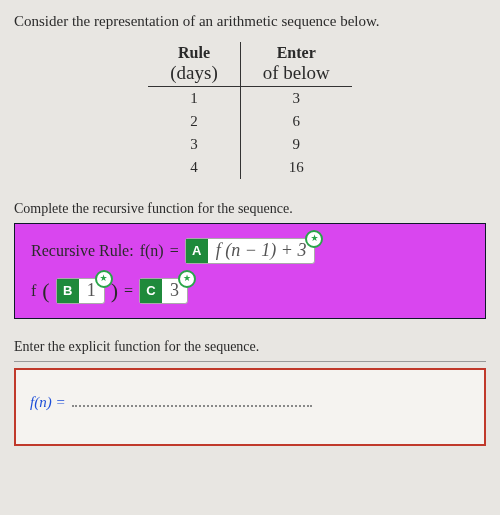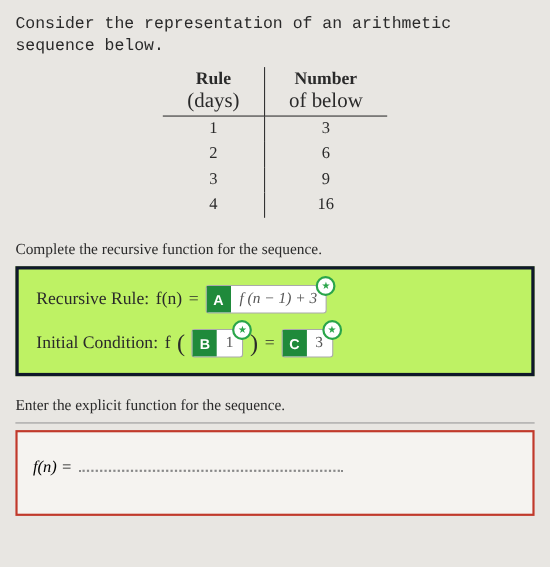--- a/index.html
+++ b/index.html
@@ -9,21 +9,20 @@
       background: #e8e6e2;
       font-family: Georgia, 'Times New Roman', serif;
       color: #2a2a2a;
       overflow: hidden;
       padding: 12px 14px;
     }
     .prompt {
       font-size: 15px;
       margin-bottom: 10px;
       line-height: 1.3;
-      font-family: Liberation Mono, monospace;
     }
     .data-table {
       margin: 0 auto 22px auto;
       border-collapse: collapse;
       font-size: 16px;
     }
     .data-table th {
       font-weight: bold;
       padding: 2px 22px;
       text-align: center;
@@ -37,22 +36,22 @@
     }
     .data-table td:first-child { border-right: 1.5px solid #333; }
     .th-sub { display:block; font-weight: normal; font-size: 19px; }
     .th-main-wrap { display:block; font-weight: bold; }
 
     .section-label {
       font-size: 14px;
       margin: 8px 0 6px 0;
     }
     .recursive-box {
-      background: #bef264;
-      border: 3px solid #0f172a;
+      background: #d946ef;
+      border: 1px solid #0f172a;
       padding: 14px 16px 14px 16px;
       margin-bottom: 20px;
       font-family: 'Times New Roman', serif;
     }
     .rule-line {
       display: flex;
       align-items: center;
       gap: 6px;
       margin-bottom: 14px;
       font-size: 16px;
@@ -78,21 +77,21 @@
       width: 22px;
       display: flex;
       align-items: center;
       justify-content: center;
       font-family: Arial, sans-serif;
     }
     .chip-value {
       padding: 0 8px;
       display: flex;
       align-items: center;
-      font-size: 14px;
+      font-size: 18px;
       color: #555;
       font-family: 'Times New Roman', serif;
     }
     .chip-value .math { font-style: italic; }
     .star-badge {
       position: absolute;
       top: -9px;
       right: -9px;
       width: 18px;
       height: 18px;
@@ -116,21 +115,21 @@
       background: #f5f3f0;
       padding: 24px 14px 8px 14px;
       height: 78px;
       position: relative;
     }
     .explicit-input-line {
       display: flex;
       align-items: baseline;
       gap: 4px;
       font-size: 15px;
-      color: #000000;
+      color: #1d4ed8;
       font-style: italic;
       font-family: 'Times New Roman', serif;
       text-align: center;
     }
     .dotted-line {
       flex: 0 0 240px;
       border-bottom: 2px dotted #888;
       height: 1px;
       margin-left: 2px;
     }
@@ -146,21 +145,21 @@
 <p class="prompt">Consider the representation of an arithmetic sequence below.</p>
 
 <table class="data-table">
   <thead>
     <tr>
       <th>
         <span class="th-main-wrap">Rule</span>
         <span class="th-sub">(days)</span>
       </th>
       <th>
-        <span class="th-main-wrap">Number</span>
+        <span class="th-main-wrap">Enter</span>
         <span class="th-sub">of below</span>
       </th>
     </tr>
   </thead>
   <tbody>
     <tr>
       <td>1</td>
       <td>3</td>
     </tr>
     <tr>
@@ -187,21 +186,20 @@
     <span class="eq">=</span>
     <span class="answer-chip">
       <span class="chip-letter">A</span>
       <span class="chip-value">
           <span class="math">f (n − 1) + 3</span>
         </span>
       <span class="star-badge"></span>
     </span>
   </div>
   <div class="rule-line">
-    <span>Initial Condition:</span>
     <span class="math">f</span>
     <span class="lparen">(</span>
     <span class="answer-chip">
       <span class="chip-letter">B</span>
       <span class="chip-value">1</span>
       <span class="star-badge"></span>
     </span>
     <span class="rparen">)</span>
     <span class="eq">=</span>
     <span class="answer-chip">

